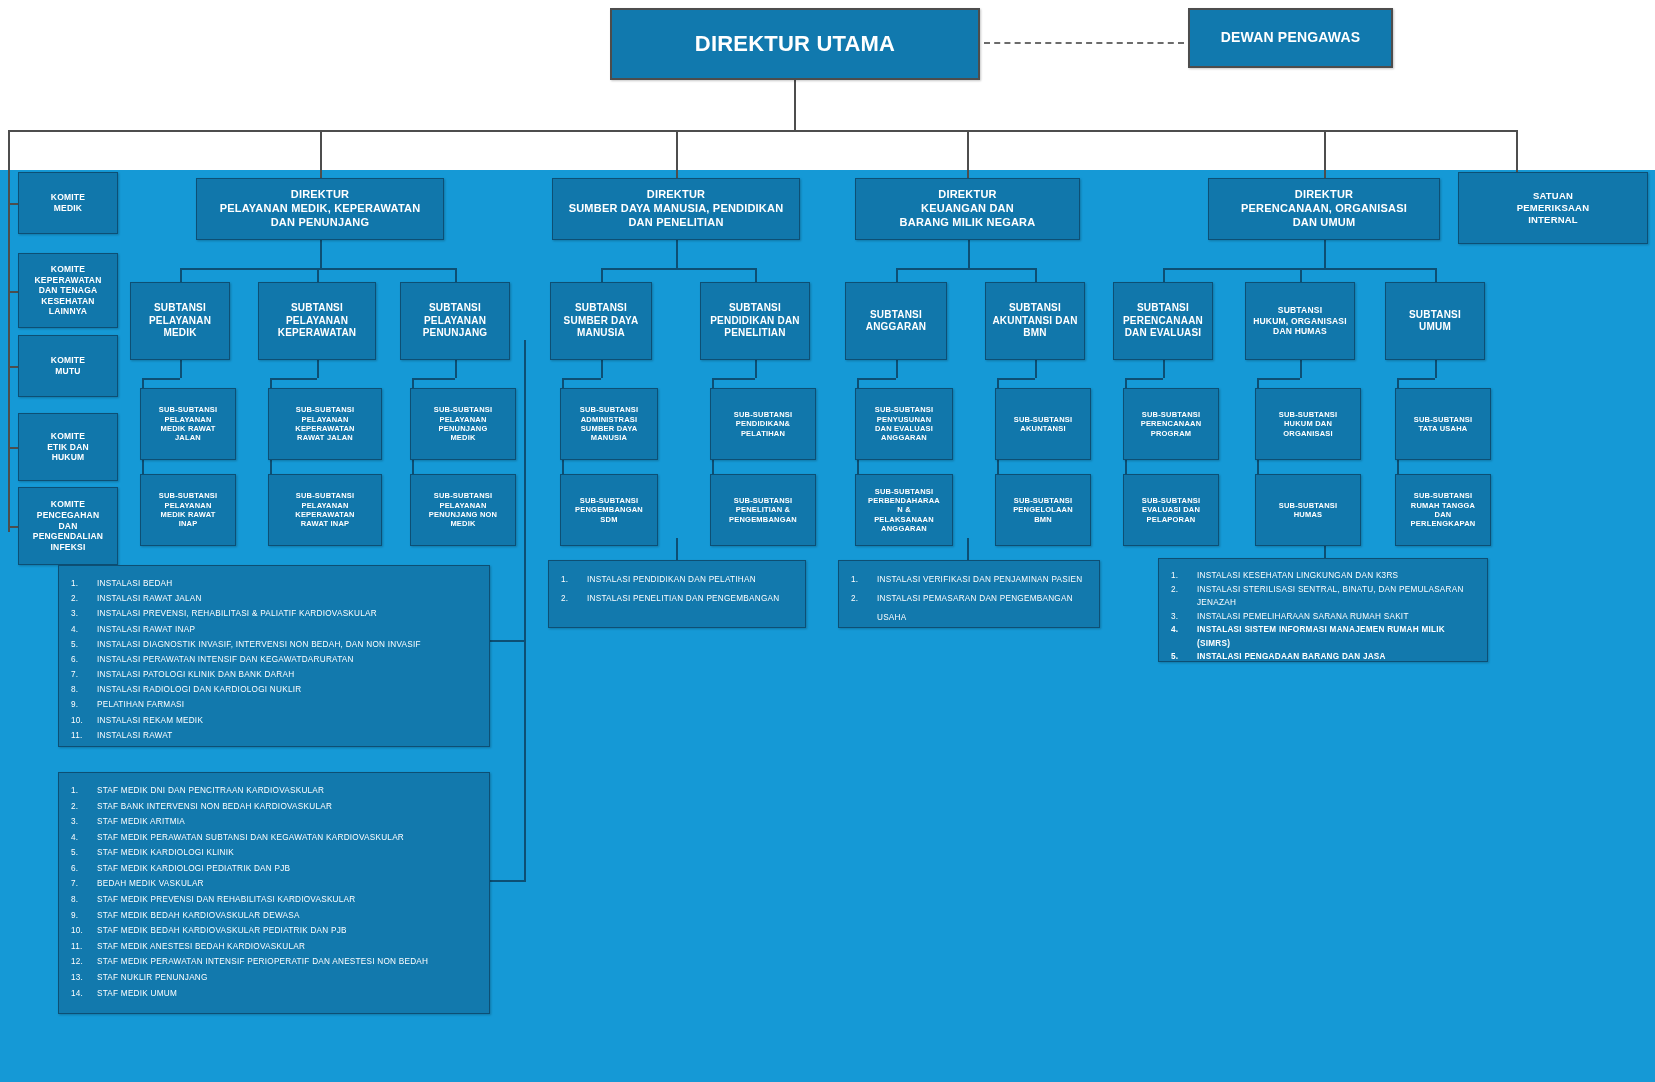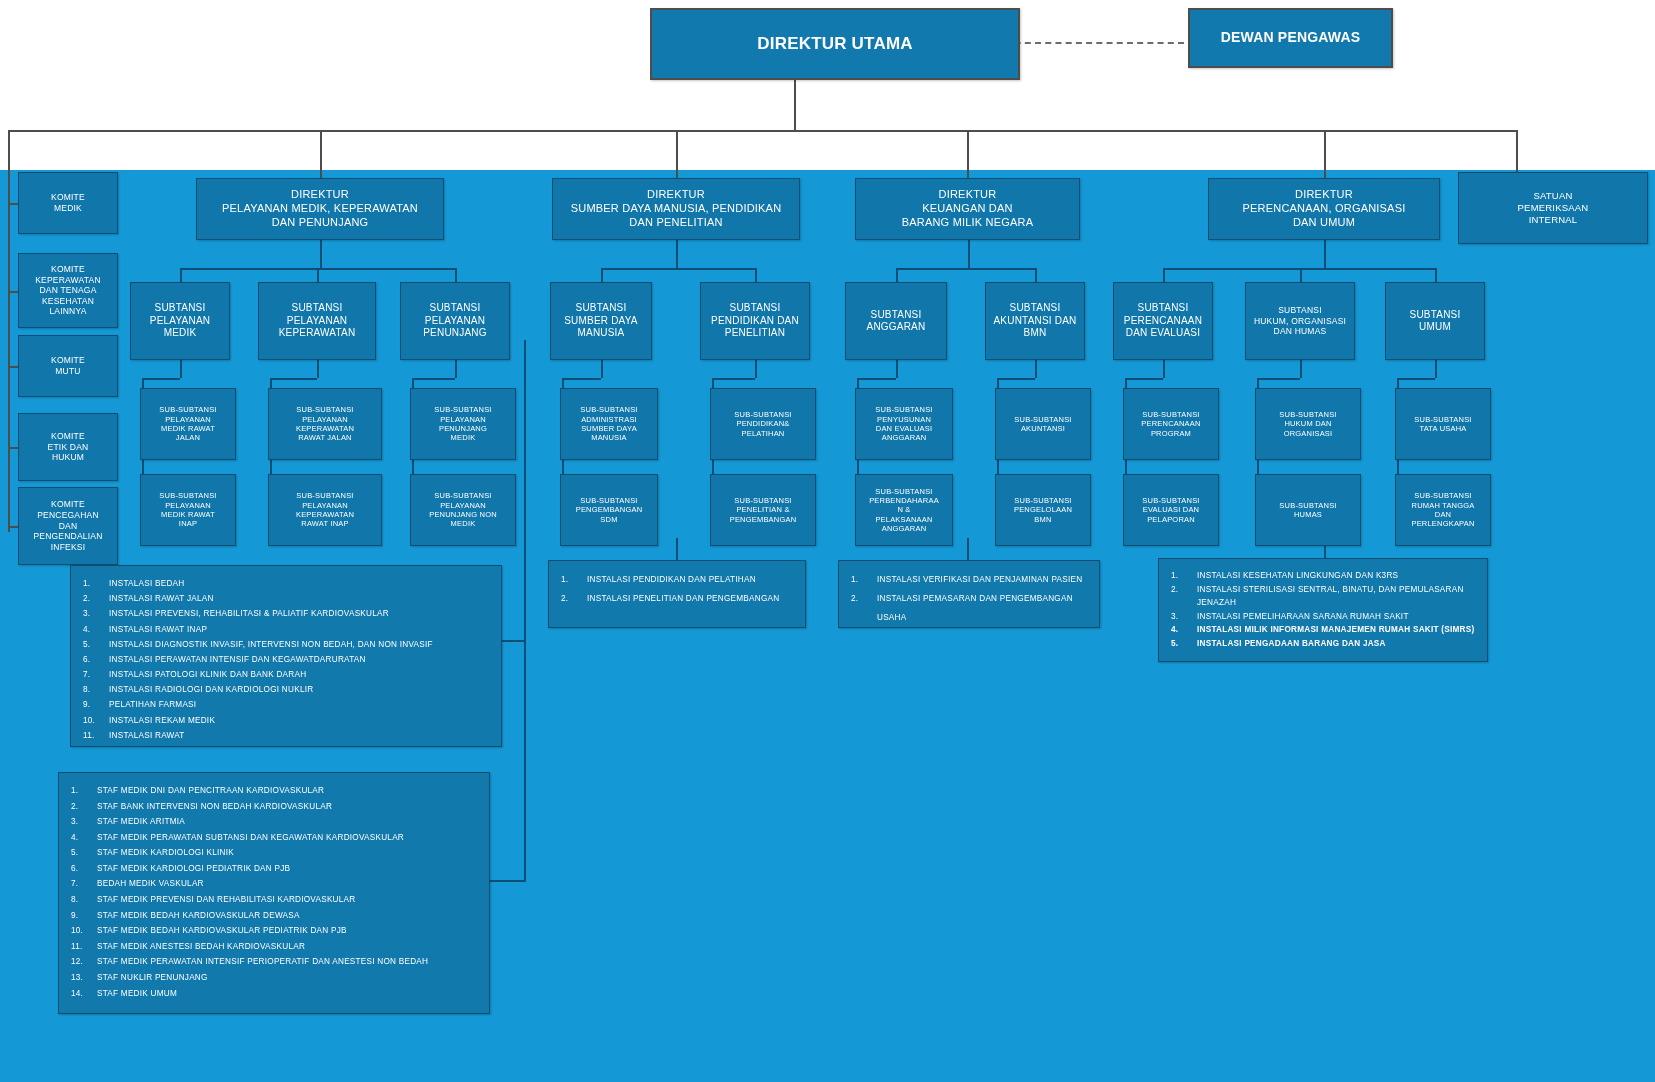--- a/index.html
+++ b/index.html
@@ -24,20 +24,21 @@
     background: #1177ab;
     border: 1.5px solid #0d4f74;
     color: #ffffff;
     display: flex; align-items: center; justify-content: center;
     text-align: center;
     line-height: 1.25;
     letter-spacing: .2px;
     box-shadow: 1px 1px 2px rgba(0,0,0,.22);
     padding: 2px 3px;
     z-index: 4;
+    font-weight: bold;
   }
   .box.top {
     background: #1179ae;
     border: 2px solid #4d4d4d;
     font-weight: bold;
   }
   .line {
     position: absolute;
     background: #0d4f74;
     z-index: 2;
@@ -69,21 +70,21 @@
     position: absolute; left: 0; width: 22px; text-align: left;
   }
   .listbox li.bold { font-weight: bold; }
 </style>
 </head>
 <body>
 
 <div id="chart">
   <div class="panel-bg"></div>
   <div id="render-layer">
-      <div class="box top" style="left: 610px; top: 8px; width: 370px; height: 72px; font-size: 17px; margin-left: 40px;">
+      <div class="box top" style="left: 610px; top: 8px; width: 370px; height: 72px; font-size: 22px;">
         <span style="white-space: pre-line;">DIREKTUR UTAMA</span>
       </div>
       <div class="box top" style="left: 1188px; top: 8px; width: 205px; height: 60px; font-size: 14px;">
         <span style="white-space: pre-line;">DEWAN PENGAWAS</span>
       </div>
       <div class="dash" style="left: 984px; top: 42px; width: 200px;"></div>
       <div class="line dark" style="left: 794px; top: 80px; width: 2px; height: 52px;"></div>
       <div class="line dark" style="left: 8px; top: 130px; width: 1510px; height: 2px;"></div>
       <div class="line dark" style="left: 8px; top: 130px; width: 2px; height: 62px;"></div>
       <div class="line dark" style="left: 1516px; top: 130px; width: 2px; height: 42px;"></div>
@@ -366,21 +367,21 @@
         <span style="white-space: pre-line;">SUB-SUBTANSI
 RUMAH TANGGA
 DAN
 PERLENGKAPAN</span>
       </div>
       <div class="box" style="left: 1458px; top: 172px; width: 190px; height: 72px; font-size: 9.5px;">
         <span style="white-space: pre-line;">SATUAN
 PEMERIKSAAN
 INTERNAL</span>
       </div>
-      <div class="listbox" style="left: 70px; top: 565px; width: 432px; height: 182px; font-size: 8.2px;">
+      <div class="listbox" style="left: 58px; top: 565px; width: 432px; height: 182px; font-size: 8.2px;">
         <ol style="line-height: 1.85;">
           <li>INSTALASI BEDAH</li>
           <li>INSTALASI RAWAT JALAN</li>
           <li>INSTALASI PREVENSI, REHABILITASI &amp; PALIATIF KARDIOVASKULAR</li>
           <li>INSTALASI RAWAT INAP</li>
           <li>INSTALASI DIAGNOSTIK INVASIF, INTERVENSI NON BEDAH, DAN NON INVASIF</li>
           <li>INSTALASI PERAWATAN INTENSIF DAN KEGAWATDARURATAN</li>
           <li>INSTALASI PATOLOGI KLINIK DAN BANK DARAH</li>
           <li>INSTALASI RADIOLOGI DAN KARDIOLOGI NUKLIR</li>
           <li>PELATIHAN FARMASI</li>
@@ -416,21 +417,21 @@
         <ol style="line-height: 2.3;">
           <li>INSTALASI VERIFIKASI DAN PENJAMINAN PASIEN</li>
           <li>INSTALASI PEMASARAN DAN PENGEMBANGAN USAHA</li>
         </ol>
       </div>
       <div class="listbox" style="left: 1158px; top: 558px; width: 330px; height: 104px; font-size: 8.2px;">
         <ol style="line-height: 1.65;">
           <li>INSTALASI KESEHATAN LINGKUNGAN DAN K3RS</li>
           <li>INSTALASI STERILISASI SENTRAL, BINATU, DAN PEMULASARAN JENAZAH</li>
           <li>INSTALASI PEMELIHARAAN SARANA RUMAH SAKIT</li>
-          <li class="bold">INSTALASI MILIK INFORMASI  MANAJEMEN RUMAH SAKIT (SIMRS)</li>
+          <li class="bold">INSTALASI SISTEM INFORMASI  MANAJEMEN RUMAH MILIK (SIMRS)</li>
           <li class="bold">INSTALASI PENGADAAN BARANG DAN JASA</li>
         </ol>
       </div>
       <div class="line" style="left: 490px; top: 640px; width: 36px; height: 2px;"></div>
       <div class="line" style="left: 524px; top: 640px; width: 2px; height: 240px;"></div>
       <div class="line" style="left: 490px; top: 880px; width: 36px; height: 2px;"></div>
       <div class="line" style="left: 524px; top: 340px; width: 2px; height: 300px;"></div>
       <div class="line" style="left: 676px; top: 538px; width: 2px; height: 24px;"></div>
       <div class="line" style="left: 967px; top: 538px; width: 2px; height: 24px;"></div>
       <div class="line" style="left: 1324px; top: 538px; width: 2px; height: 22px;"></div>

